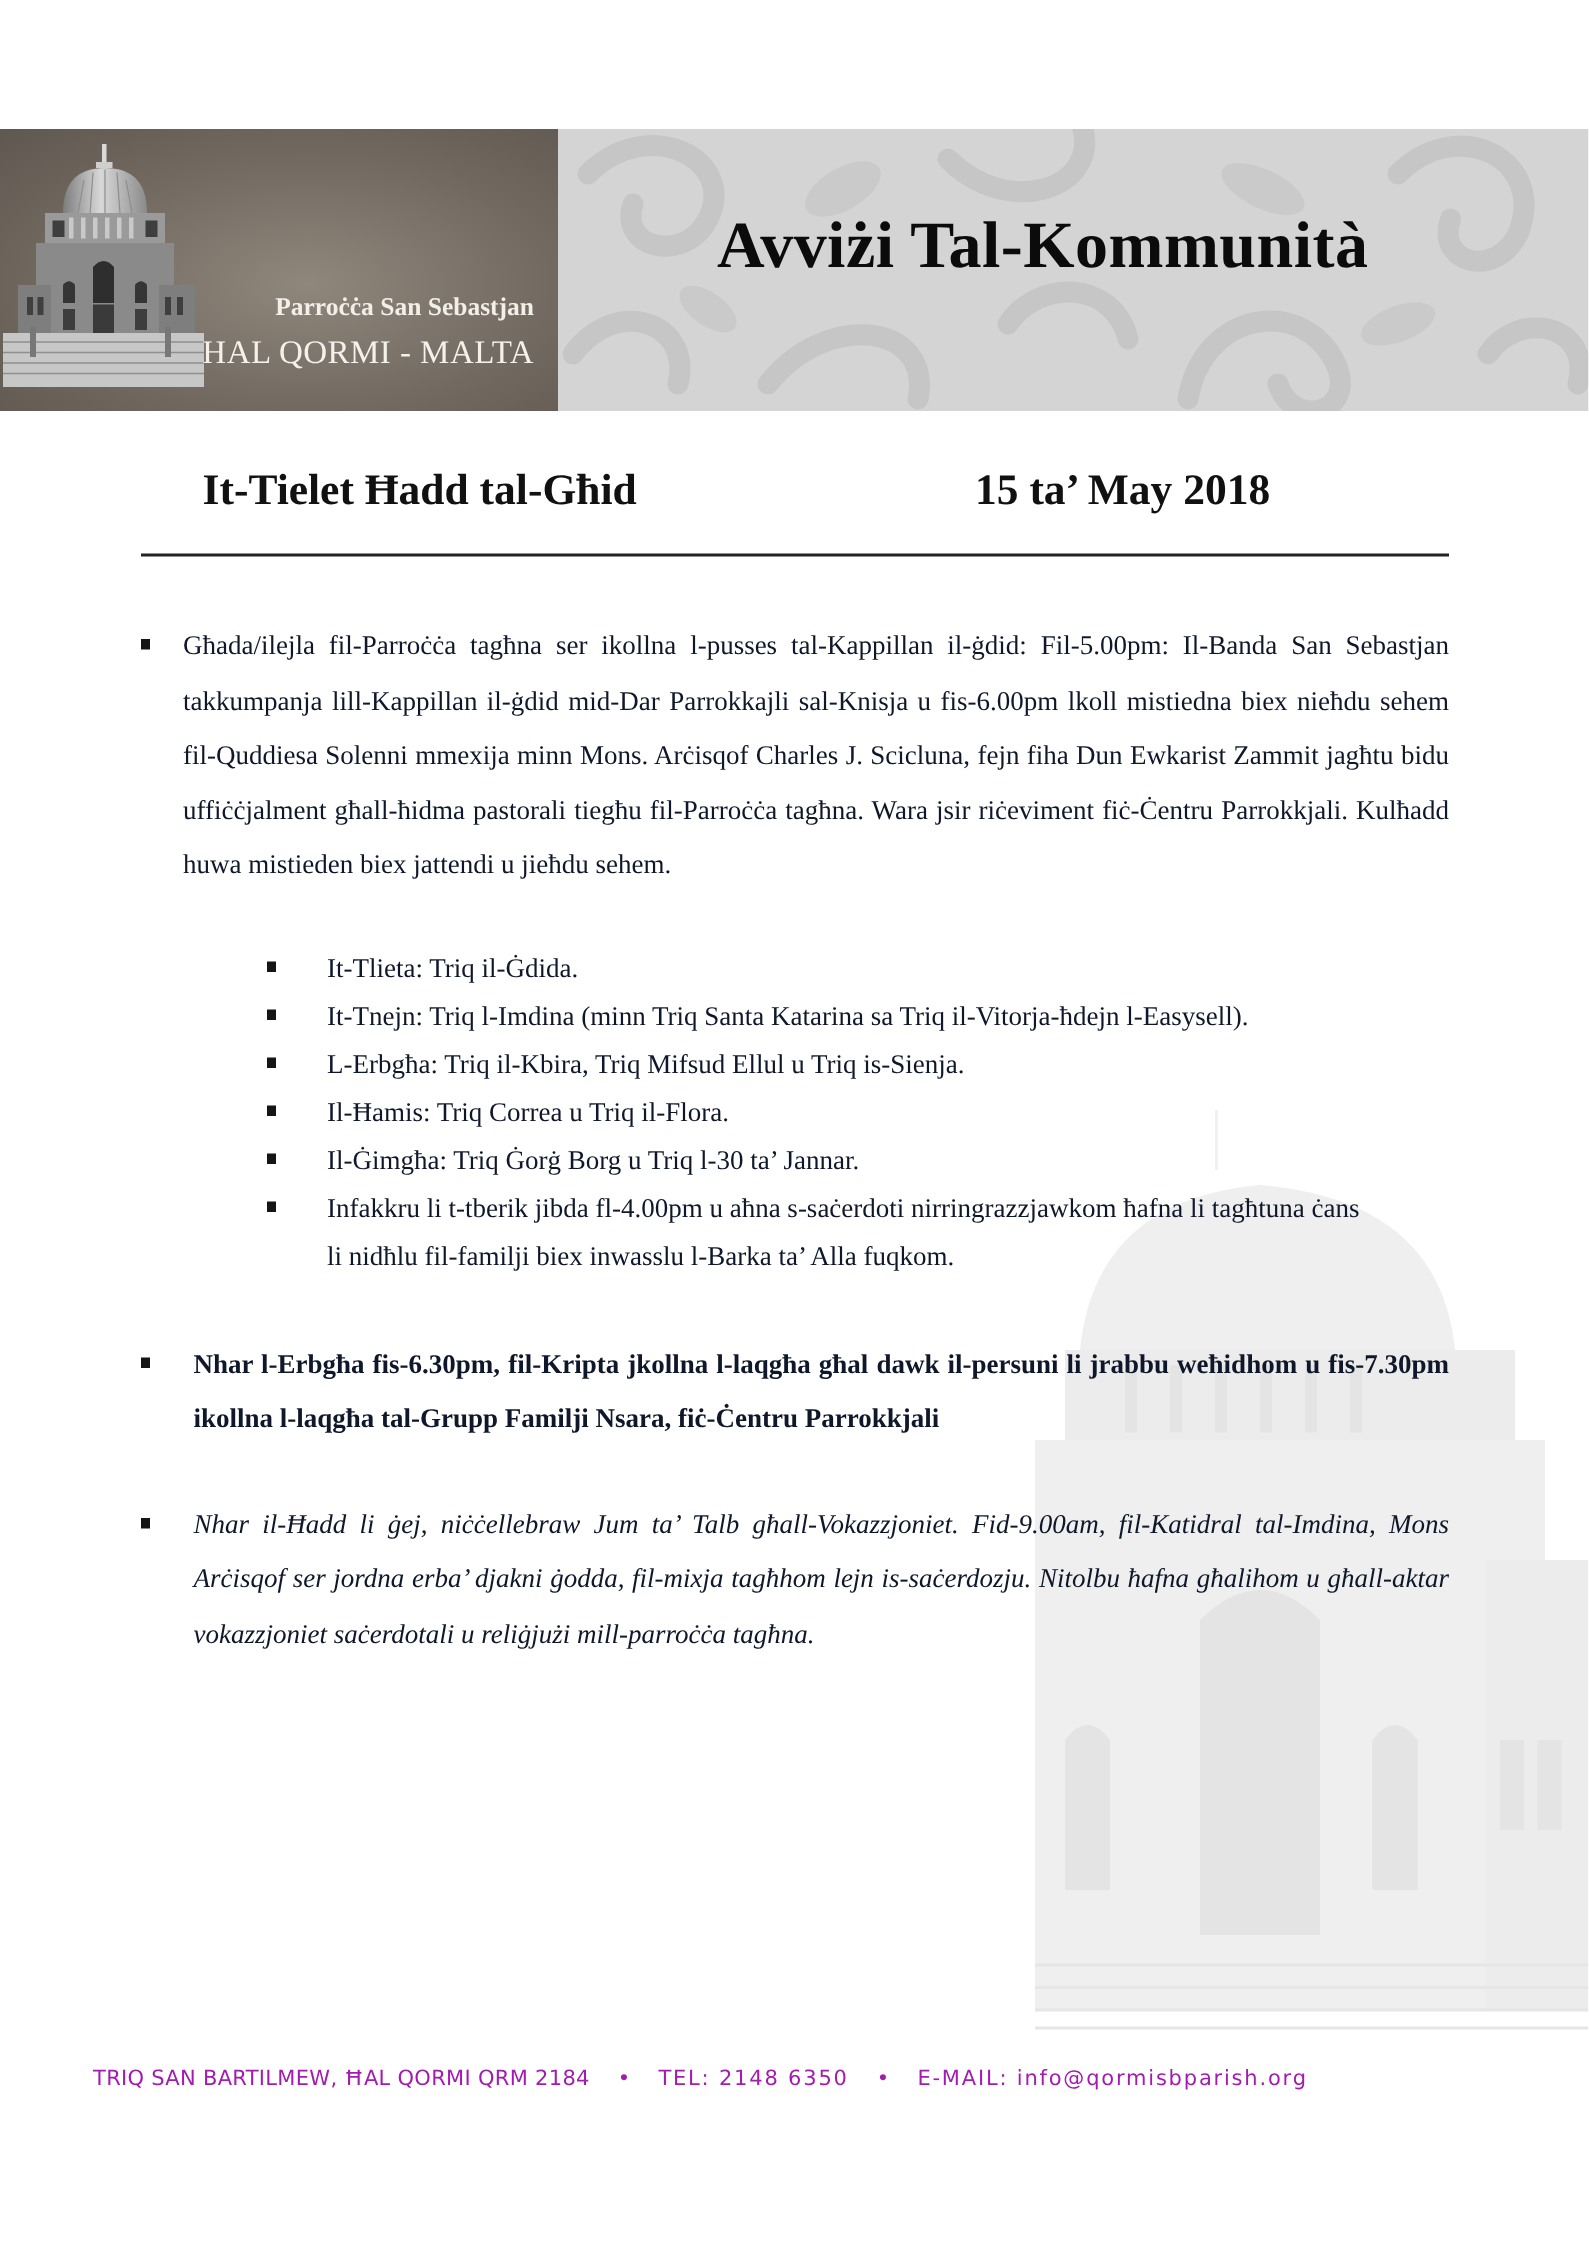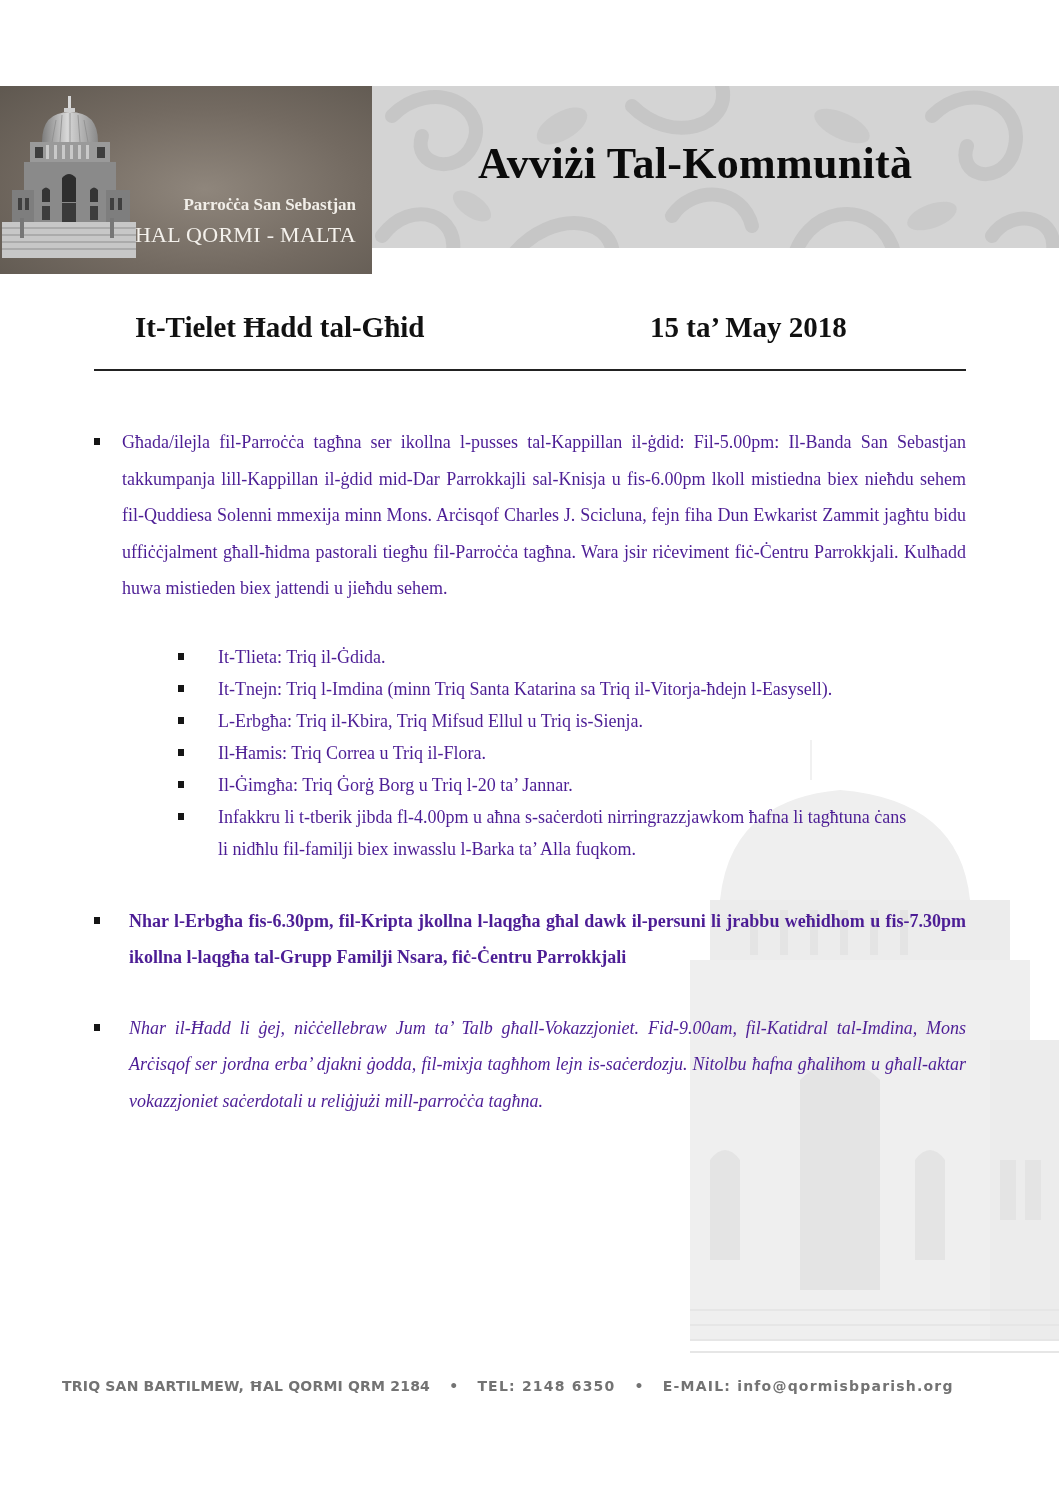--- a/index.html
+++ b/index.html
@@ -7,21 +7,21 @@
   body { position: relative; font-family: "Liberation Serif", "DejaVu Serif", serif; color: #111; }
 
   
   .banner { position: absolute; left: 0; top: 86px; width: 1059px; height: 188px; display: flex; }
   .banner-left {
     position: relative; width: 372px; height: 188px;
     background: radial-gradient(ellipse at 55% 55%, #8f867c 0%, #736a61 55%, #5f5850 100%);
     overflow: hidden;
   }
   .banner-right {
-    position: relative; flex: 1; height: 162px;
+    position: relative; flex: 1; height: 188px;
     background: #d4d4d4;
     overflow: hidden;
   }
   .banner-right svg.damask { position: absolute; left: 0; top: 0; }
   .banner-title {
     position: absolute; left: 106px; top: 52px;
     font-family: "Liberation Serif", serif; font-weight: bold;
     font-size: 44px; color: #0b0b0b; letter-spacing: 0.3px; white-space: nowrap;
   }
   .church-logo { position: absolute; left: 2px; top: 4px; }
@@ -44,39 +44,39 @@
     font-size: 29px; color: #111; white-space: nowrap;
   }
   .heading-left { left: 0; margin-left: 41px; }
   .heading-right { left: 556px; }
   .heading-rule { position: absolute; left: 94px; top: 369px; width: 872px; height: 2px; background: #222; }
 
   
   .watermark { position: absolute; left: 690px; top: 740px; width: 369px; height: 620px; opacity: 1; }
 
   
-  .content { position: absolute; left: 94px; top: 424px; width: 872px; font-size: 18px; line-height: 36.5px; color: #4c1d95; }
+  .content { position: absolute; left: 94px; top: 412px; width: 872px; font-size: 18px; line-height: 36.5px; color: #0f172a; }
   .bullet { position: relative; padding-left: 28px; text-align: justify; }
   .bullet::before {
     content: ""; position: absolute; left: 0; top: 14px; width: 6px; height: 7px; background: #151515;
   }
   .bullet.b1 { margin-bottom: 34px; }
   .bullet.b2 { margin-bottom: 0; padding-left: 35px; }
   .sub-item { position: relative; padding-left: 124px; line-height: 32px; }
   .sub-item .sq { position: absolute; left: 84px; top: 12px; width: 6px; height: 7px; background: #151515; }
   .sub-item.just { text-align: justify; width: 870px; }
   .sub-block { margin-top: 2px; margin-bottom: 38px; }
   .bullet.b3 { margin-bottom: 34px; padding-left: 35px; font-weight: bold; }
   .bullet.b4 { padding-left: 35px; font-style: italic; }
 
   
   .footer {
     position: absolute; left: 62px; top: 1378px; width: 940px;
-    font-family: "DejaVu Sans", "Liberation Sans", sans-serif; font-size: 14px; color: #737373;
-    white-space: nowrap; letter-spacing: 0.2px; font-weight: bold;
+    font-family: "DejaVu Sans", "Liberation Sans", sans-serif; font-size: 14px; color: #a21caf;
+    white-space: nowrap; letter-spacing: 0.2px;
   }
   .footer .sep { display: inline-block; margin: 0 14px; }
   .footer .tel, .footer .mail { letter-spacing: 1.2px; }
 </style>
 </head>
 <body>
 
 <div class="banner">
   <div class="banner-left">
     <svg class="church-logo" width="140" height="168" viewBox="0 0 140 168">
@@ -201,21 +201,21 @@
 </svg>
 
 <div class="content">
   <div class="bullet b1">Għada/ilejla fil-Parroċċa tagħna ser ikollna l-pusses tal-Kappillan il-ġdid: Fil-5.00pm: Il-Banda San Sebastjan takkumpanja lill-Kappillan il-ġdid mid-Dar Parrokkajli sal-Knisja u fis-6.00pm lkoll mistiedna biex nieħdu sehem fil-Quddiesa Solenni mmexija minn Mons. Arċisqof Charles J. Scicluna, fejn fiha Dun Ewkarist Zammit jagħtu bidu uffiċċjalment għall-ħidma pastorali tiegħu fil-Parroċċa tagħna. Wara jsir riċeviment fiċ-Ċentru Parrokkjali. Kulħadd huwa mistieden biex jattendi u jieħdu sehem.</div>
 
   <div class="sub-block">
     <div class="sub-item"><span class="sq"></span><span>It-Tlieta: Triq il-Ġdida.</span></div>
     <div class="sub-item just"><span class="sq"></span><span>It-Tnejn: Triq l-Imdina (minn Triq Santa Katarina sa Triq il-Vitorja-ħdejn l-Easysell).</span></div>
     <div class="sub-item"><span class="sq"></span><span>L-Erbgħa: Triq il-Kbira, Triq Mifsud Ellul u Triq is-Sienja.</span></div>
     <div class="sub-item"><span class="sq"></span><span>Il-Ħamis: Triq Correa u Triq il-Flora.</span></div>
-    <div class="sub-item"><span class="sq"></span><span>Il-Ġimgħa: Triq Ġorġ Borg u Triq l-20 ta’ Jannar.</span></div>
+    <div class="sub-item"><span class="sq"></span><span>Il-Ġimgħa: Triq Ġorġ Borg u Triq l-30 ta’ Jannar.</span></div>
     <div class="sub-item" style="width:820px"><span class="sq"></span><span>Infakkru li t-tberik jibda fl-4.00pm u aħna s-saċerdoti nirringrazzjawkom ħafna li tagħtuna ċans li nidħlu fil-familji biex inwasslu l-Barka ta’ Alla fuqkom.</span></div>
   </div>
 
   <div class="bullet b3">Nhar l-Erbgħa fis-6.30pm, fil-Kripta jkollna l-laqgħa għal dawk il-persuni li jrabbu weħidhom u fis-7.30pm ikollna l-laqgħa tal-Grupp Familji Nsara, fiċ-Ċentru Parrokkjali</div>
 
   <div class="bullet b4">Nhar il-Ħadd li ġej, niċċellebraw Jum ta’ Talb għall-Vokazzjoniet. Fid-9.00am, fil-Katidral tal-Imdina, Mons Arċisqof ser jordna erba’ djakni ġodda, fil-mixja tagħhom lejn is-saċerdozju. Nitolbu ħafna għalihom u għall-aktar vokazzjoniet saċerdotali u reliġjużi mill-parroċċa tagħna.</div>
 </div>
 
 <div class="footer">
   <span>TRIQ SAN BARTILMEW, ĦAL QORMI  QRM 2184</span>

